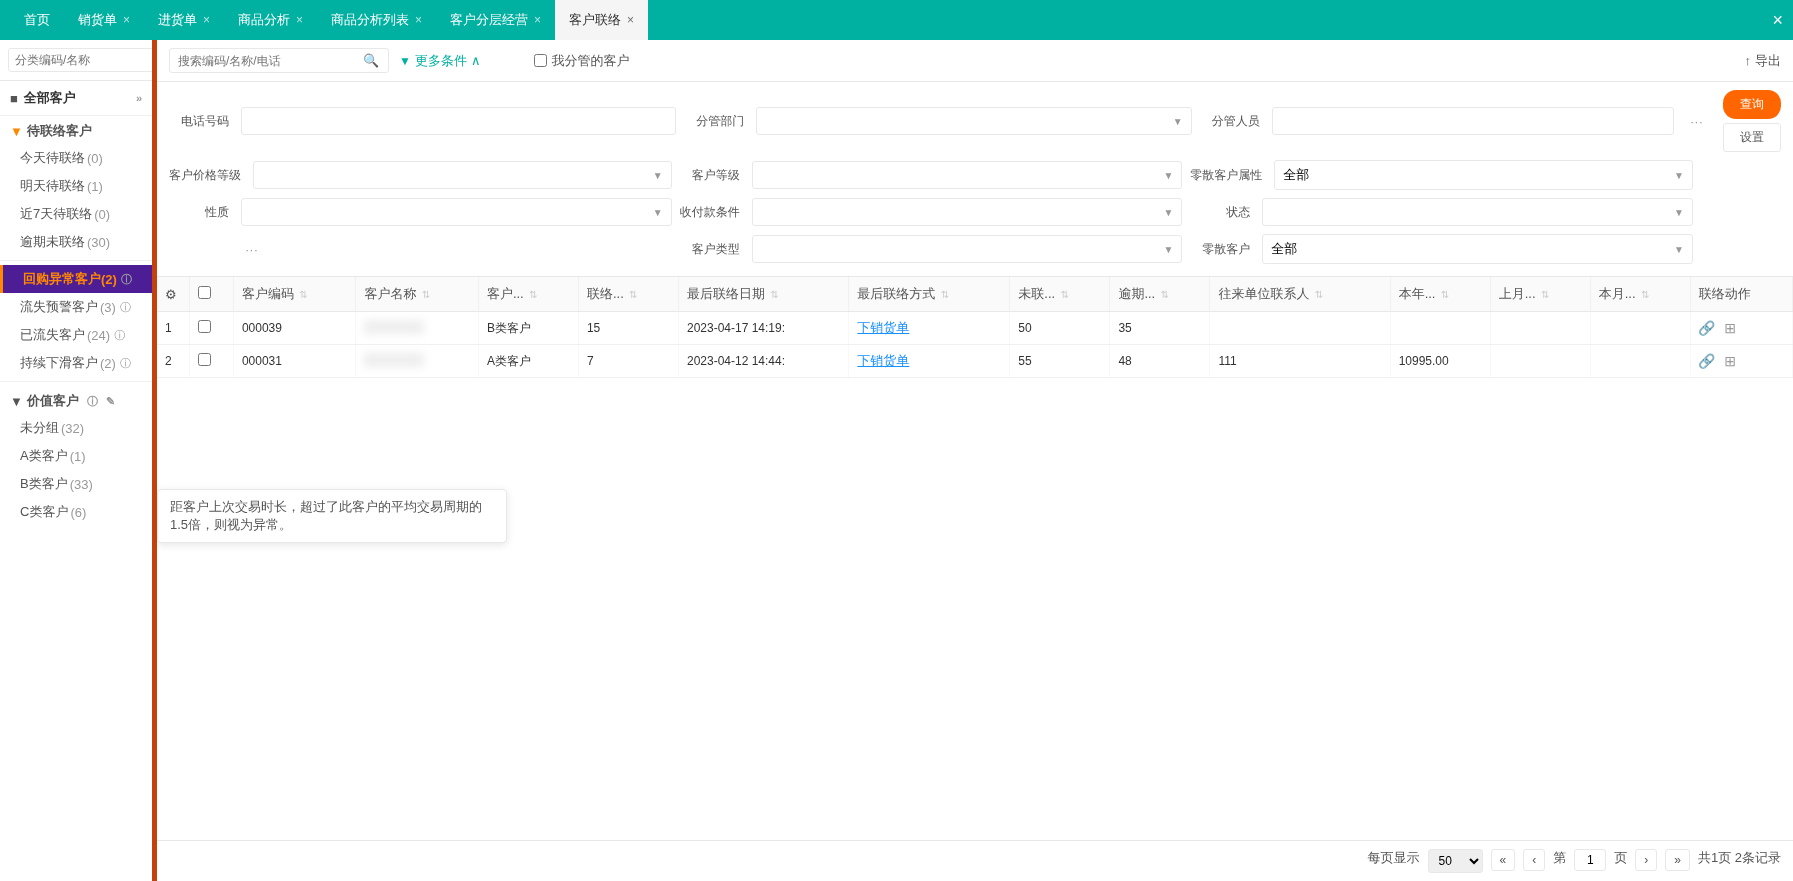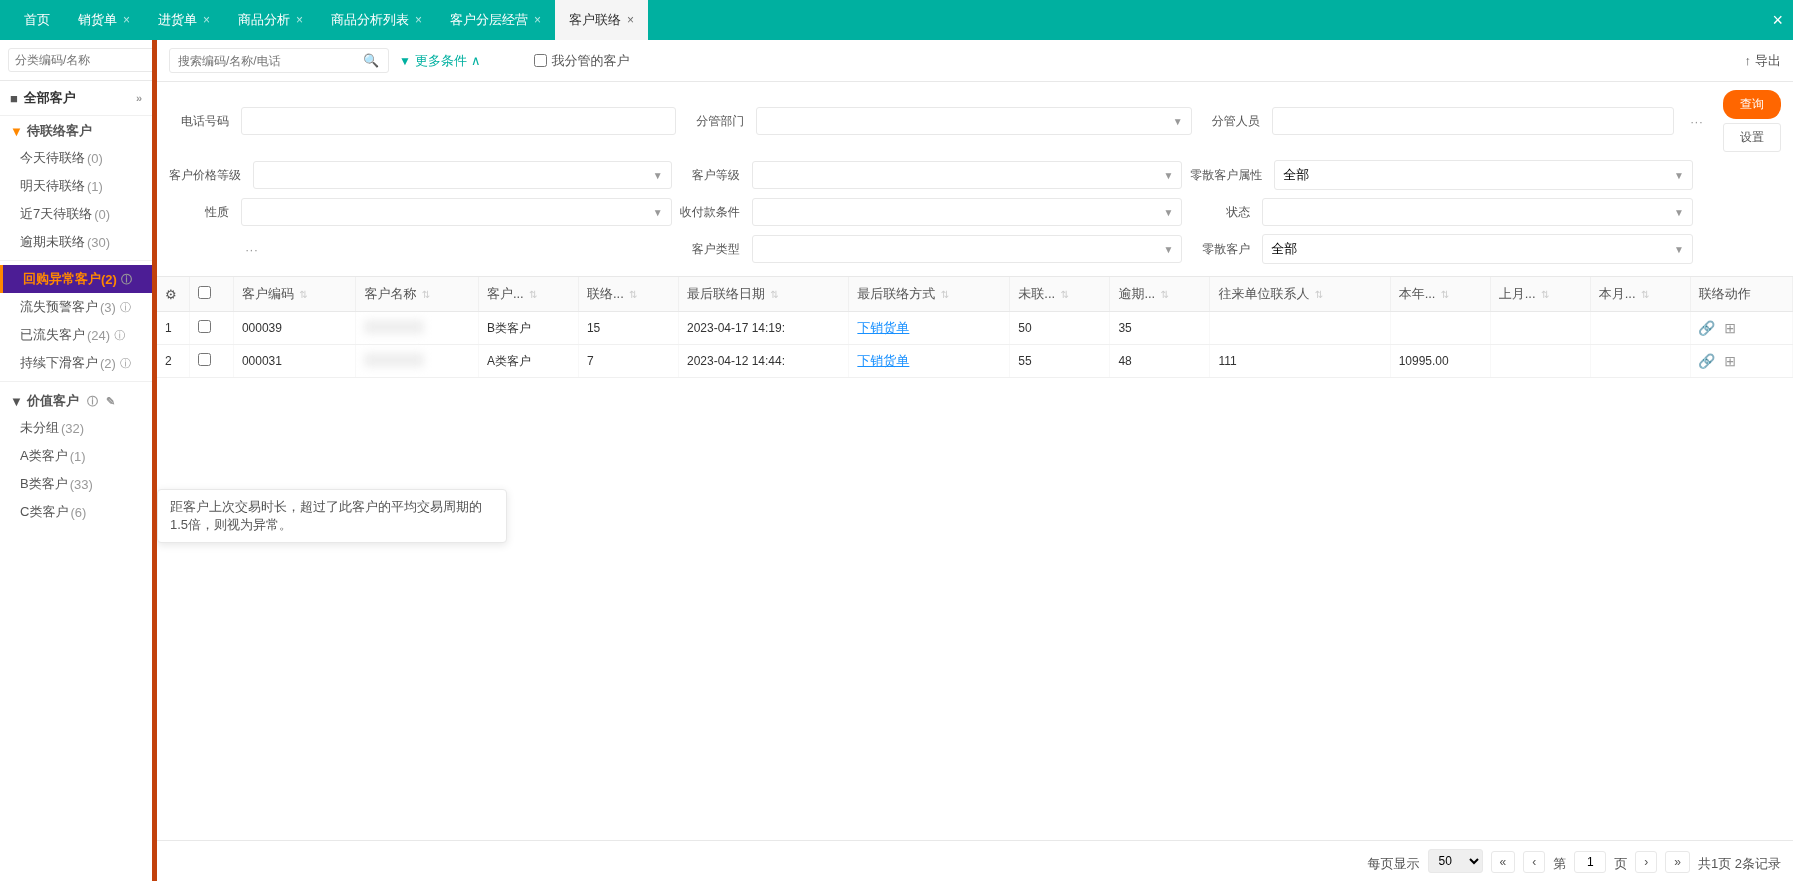--- a/index.html
+++ b/index.html
@@ -142,21 +142,21 @@
     .tooltip-box {
       position: absolute; top: 212px; left: 0; background: white;
       border: 1px solid #e8e8e8; border-radius: 4px; padding: 8px 12px;
       font-size: 12px; color: #555; max-width: 350px; z-index: 100;
       box-shadow: 0 2px 8px rgba(0,0,0,0.1);
     }
 
     
     .pagination-bar {
       background: white; border-top: 1px solid #e8e8e8;
-      padding: 8px 12px; display: flex; align-items: flex-end; justify-content: flex-end;
+      padding: 8px 12px; display: flex; align-items: flex-start; justify-content: flex-end;
       gap: 8px; font-size: 12px; color: #555;
     }
     .page-size-select {
       border: 1px solid #e8e8e8; border-radius: 3px; padding: 3px 6px;
       font-size: 12px; cursor: pointer;
     }
     .page-nav-btn {
       border: 1px solid #e8e8e8; background: white; padding: 3px 8px;
       border-radius: 3px; cursor: pointer; font-size: 12px; color: #555;
     }

